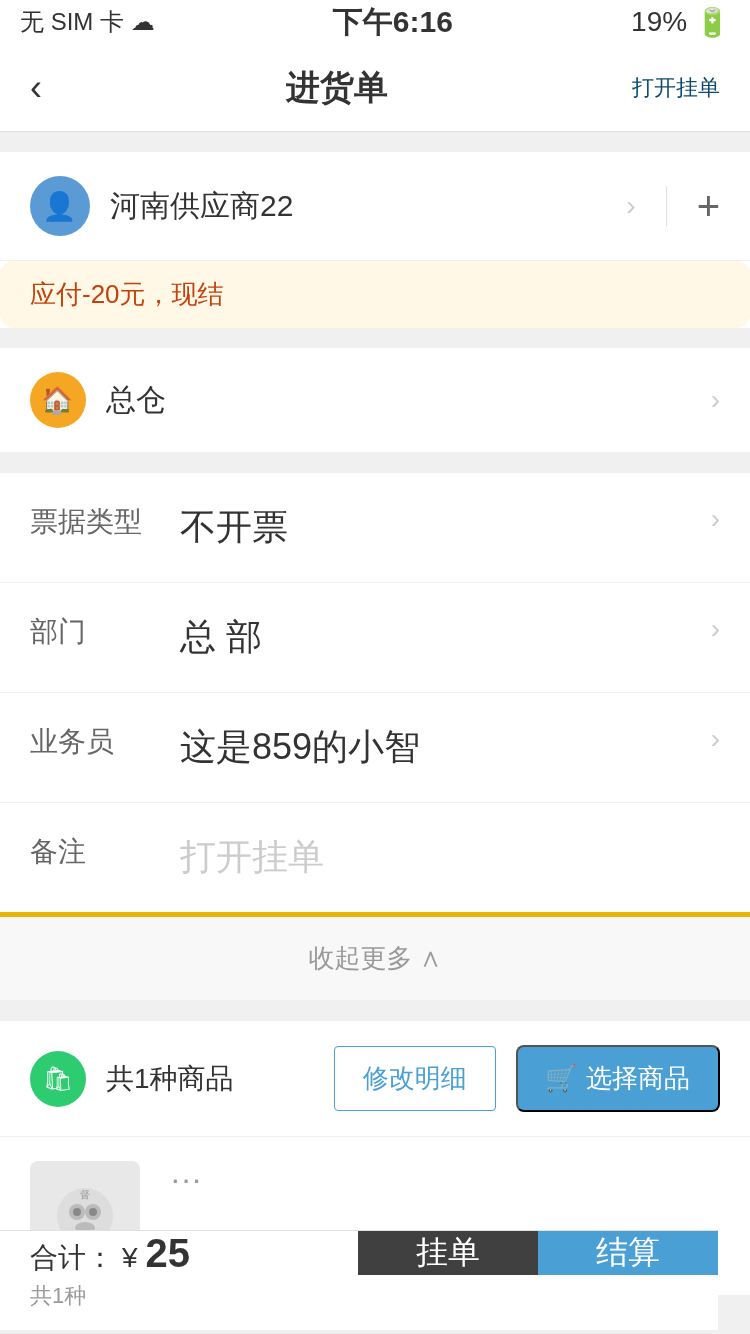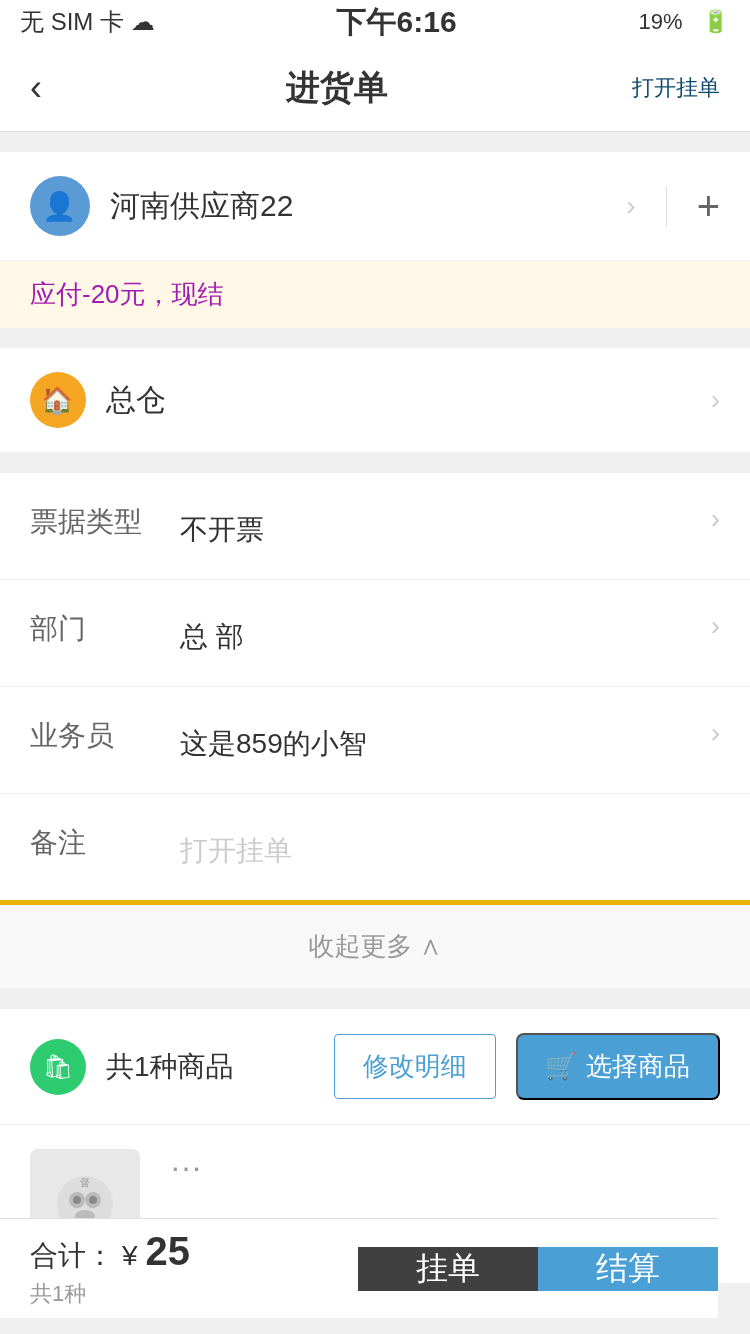--- a/index.html
+++ b/index.html
@@ -20,21 +20,21 @@
       background: #fff;
       display: flex;
       align-items: center;
       justify-content: space-between;
       padding: 0 20px;
       font-size: 24px;
       color: #333;
     }
     .status-left { display: flex; align-items: center; gap: 8px; }
     .status-center { font-size: 30px; font-weight: 600; }
-    .status-right { display: flex; align-items: center; gap: 20px; font-size: 22px; }
+    .status-right { display: flex; align-items: center; gap: 8px; font-size: 28px; }
 
     
     .nav-bar {
       width: 100%;
       height: 88px;
       background: #fff;
       display: flex;
       align-items: center;
       justify-content: space-between;
       padding: 0 30px;
@@ -111,21 +111,22 @@
       font-size: 40px;
       color: #666;
       line-height: 1;
     }
 
     
     .alert-banner {
       background: #fff8e6;
       padding: 16px 30px;
       font-size: 26px;
-      color: #a21caf;
+      color: #c2410c;
+      border-radius: 14px;
     }
 
     
     .warehouse-row {
       display: flex;
       align-items: center;
       padding: 24px 30px;
     }
     .warehouse-icon {
       width: 56px;
@@ -155,24 +156,23 @@
       border-top: 1px solid #f0f0f0;
     }
     .form-label {
       font-size: 28px;
       color: #666;
       width: 120px;
       flex-shrink: 0;
     }
     .form-value {
       flex: 1;
-      font-size: 28px;
+      font-size: 36px;
       color: #333;
       padding-left: 30px;
-      margin-top: 8px;
     }
     .form-value.placeholder {
       color: #ccc;
     }
 
     
     .collapse-row {
       background: #f8f8f8;
       text-align: center;
       padding: 24px 30px;
@@ -266,26 +266,26 @@
     }
     .product-more {
       font-size: 32px;
       color: #999;
       padding: 0 10px;
     }
 
     
     .footer {
       position: fixed;
-      bottom: 16px;
+      bottom: 4px;
       left: 0;
       width: 718px;
       height: 100px;
       display: flex;
-      align-items: center;
+      align-items: flex-start;
       background: #fff;
       border-top: 1px solid #e0e0e0;
     }
     .footer-total {
       flex: 1;
       display: flex;
       flex-direction: column;
       justify-content: center;
       padding: 0 30px;
     }

